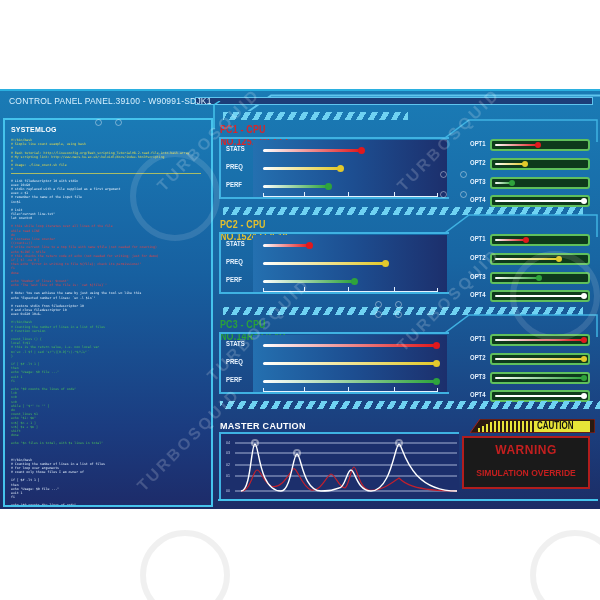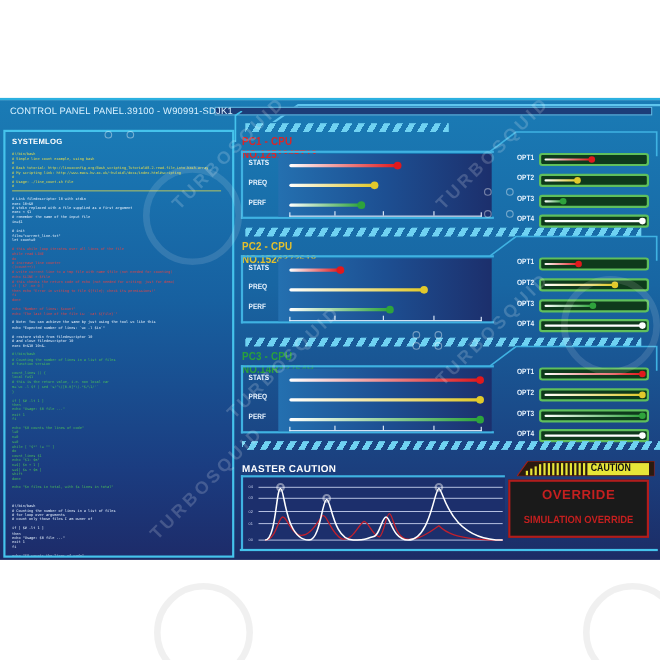--- a/index.html
+++ b/index.html
@@ -329,21 +329,21 @@
         <rect x="44" y="2" width="2" height="11"></rect>
       <rect x="48" y="2" width="2" height="11"></rect>
         <rect x="52" y="2" width="2" height="11"></rect>
       <rect x="56" y="2" width="2" height="11"></rect>
         <rect x="60" y="2" width="2" height="11"></rect>
       <rect x="64" y="2" width="56" height="11"></rect>
     </g>
   </svg>
   <span class="caution-text" style="left:537px;top:329px;">CAUTION</span>
   <div class="warn-box" style="left:462px;top:345px;width:128px;height:53px;">
-    <div class="warn-title">OVERRIDE</div>
+    <div class="warn-title">WARNING</div>
     <div class="warn-sub">SIMULATION OVERRIDE</div>
   </div>
 
   <div style="position:absolute;left:218px;top:408px;width:380px;height:2px;background:#45c3ec"></div>
 
   <div class="wm-circle" style="left:130px;top:60px"></div>
   <div class="wm-circle" style="left:510px;top:160px"></div>
   <div class="watermark" style="left:140px;top:40px">TURBOSQUID</div>
   <div class="watermark" style="left:190px;top:230px">TURBOSQUID</div>
   <div class="watermark" style="left:380px;top:200px">TURBOSQUID</div>

